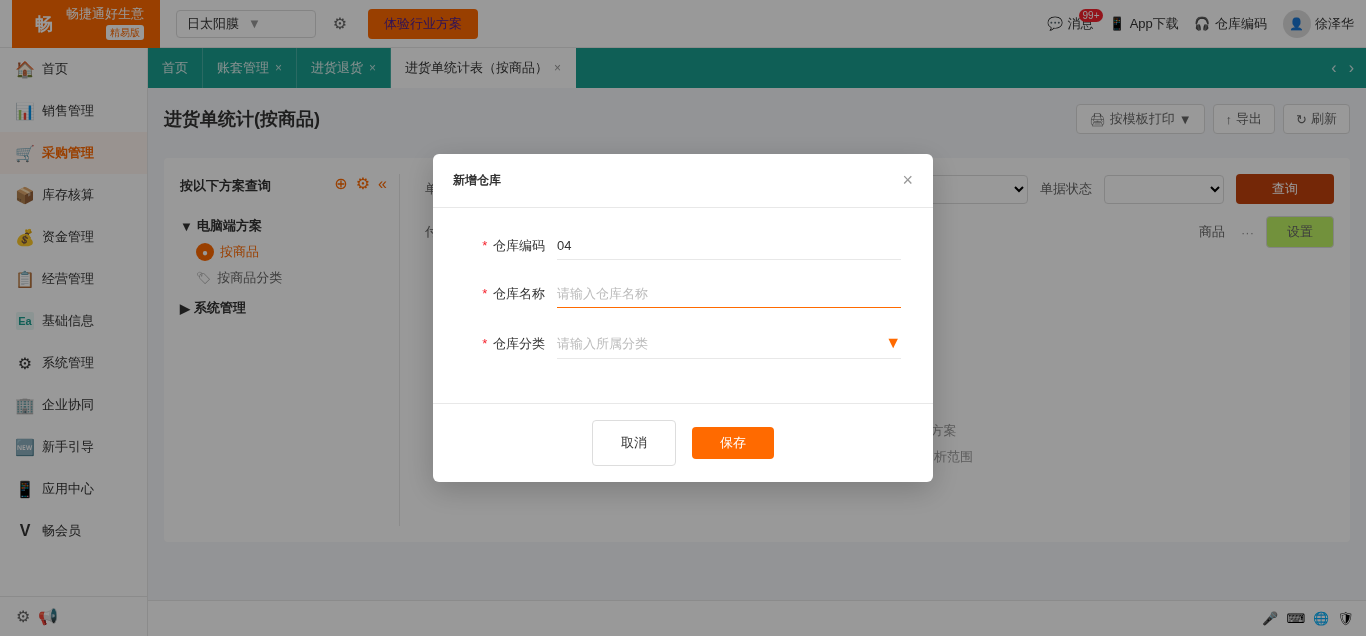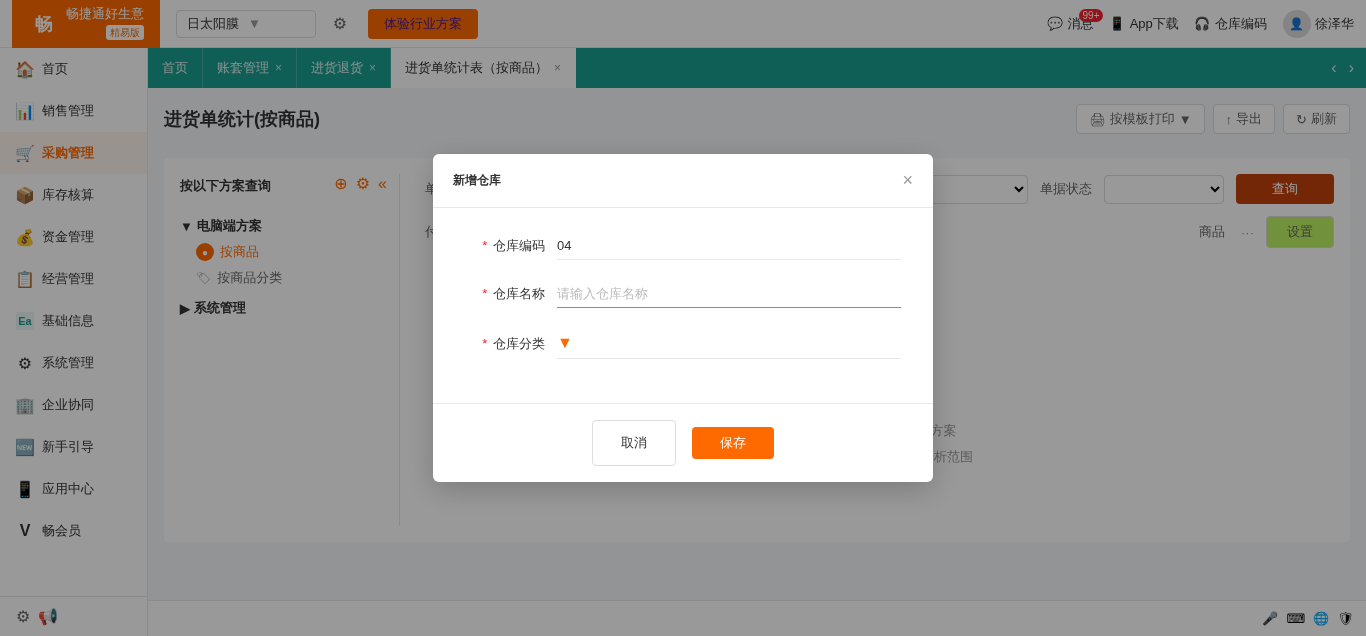--- a/index.html
+++ b/index.html
@@ -457,20 +457,21 @@
         </span>
         <input class="form-input active" type="text" placeholder="请输入仓库名称" style="">
       </div>
 
       <div class="form-row">
         <span class="form-label">
           <span class="required">*</span>
           <span>仓库分类</span>
         </span>
         <div class="form-select-wrap">
+          <input type="text" placeholder="请输入所属分类" style="">
           <span class="arrow">▼</span>
         </div>
       </div>
 
     </div>
     <div class="dialog-footer">
       <button class="btn-cancel">取消</button>
       <button class="btn-save">保存</button>
     </div>
   </div>

